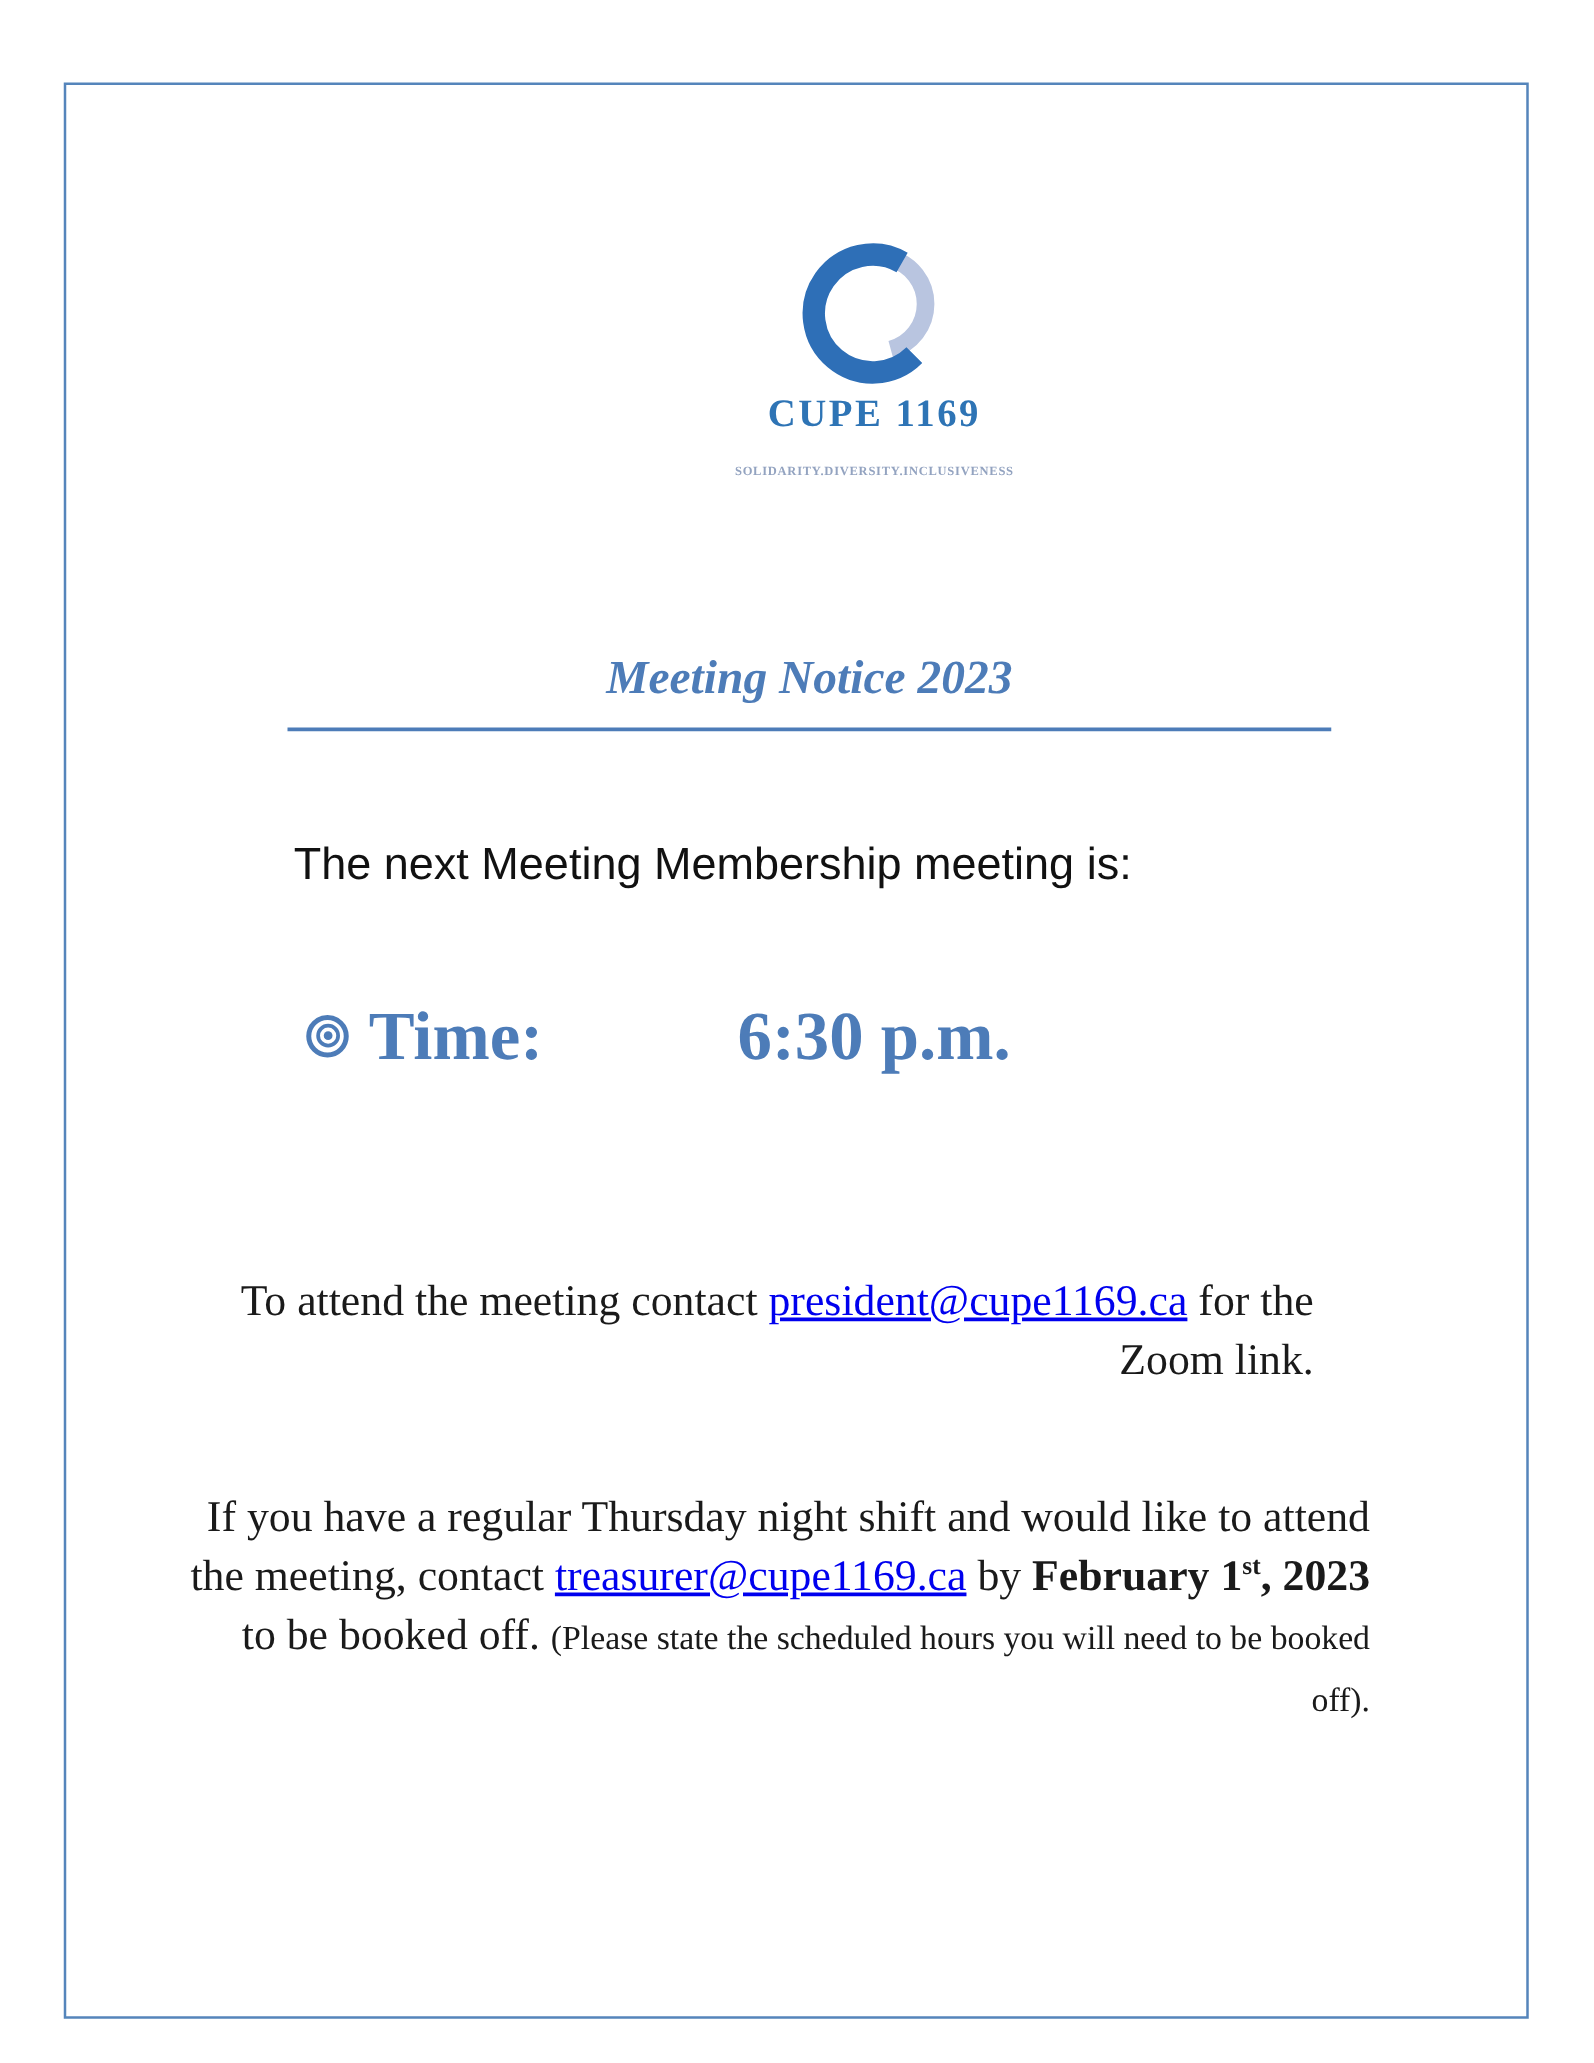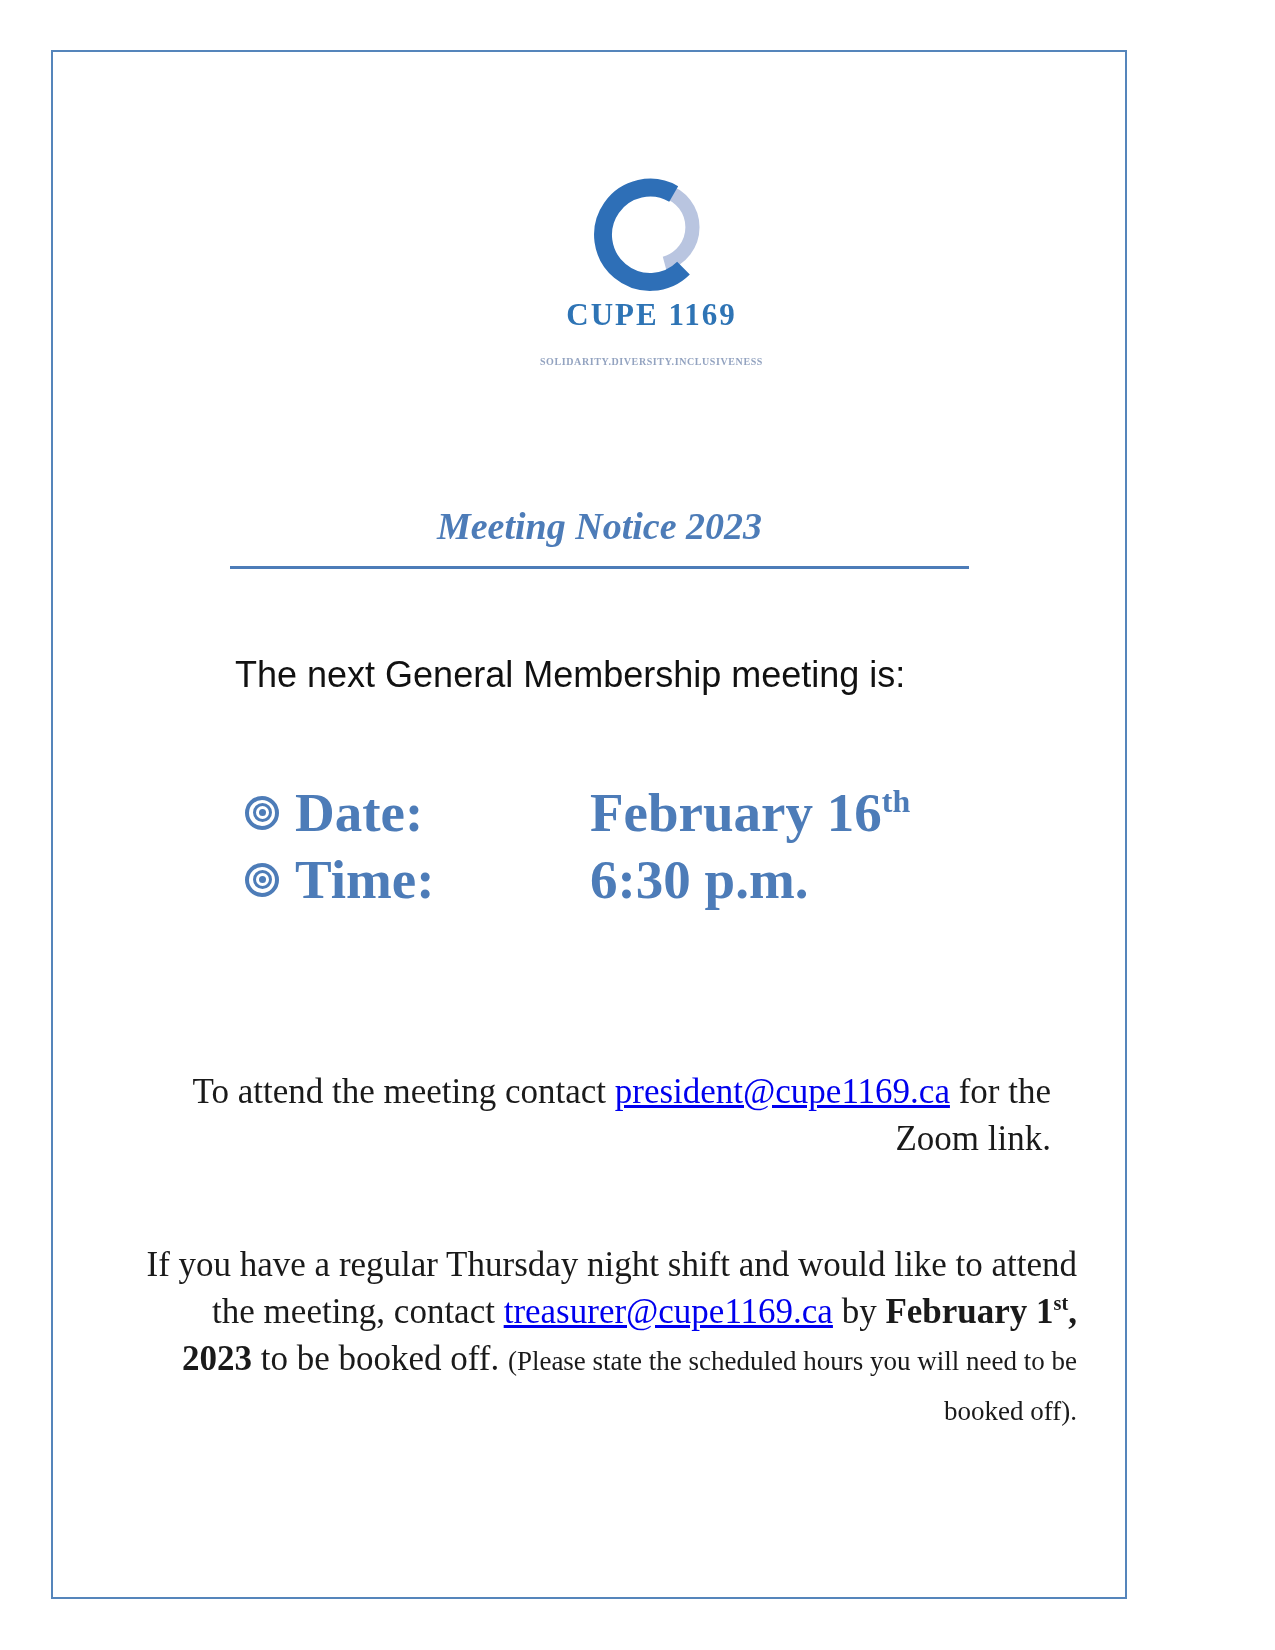--- a/index.html
+++ b/index.html
@@ -1,21 +1,21 @@
 <!DOCTYPE html>
 <html><head>
 <meta charset="utf-8">
 <style>
   html,body { margin:0; padding:0; background:#ffffff; }
   .page {
     position:relative; width:1275px; height:1650px; background:#ffffff;
     font-family:"Liberation Serif", serif; overflow:hidden;
   }
   .frame {
-    position:absolute; left:51px; top:50px; width:1076px; height:1549px;
+    position:absolute; left:51px; top:66px; width:1172px; height:1549px;
     border:2px solid #5585bb; box-sizing:border-box;
     padding:0 48px 0 93px;
   }
   
   .logo { margin-top:113px; text-align:center; transform:translateX(40px); }
   .logo svg { display:block; margin:0 auto; width:132px; height:132px; }
   .logo-name {
     font-family:"Liberation Serif", serif; font-weight:600; font-size:31px;
     letter-spacing:2px; color:#2e74b5; line-height:36px;
   }
@@ -80,35 +80,24 @@
       <svg viewBox="0 0 140 140" aria-hidden="true">
         <path d="M 83.4 27.4 A 40 40 0 0 1 83.4 104.6" fill="none" stroke="#b9c5e0" stroke-width="15"></path>
         <path d="M 93 30.7 A 50 50 0 1 0 103.4 109.4" fill="none" stroke="#2e6fb7" stroke-width="19"></path>
       </svg>
       <div class="logo-name">CUPE 1169</div>
       <div class="logo-tagline">SOLIDARITY.DIVERSITY.INCLUSIVENESS</div>
     </div>
 
     <div class="title-wrap"><span class="title">Meeting Notice 2023</span></div>
 
-    <p class="intro">The next General Membership meeting is:</p>
+    <p class="intro">The next Meeting Membership meeting is:</p>
 
     <div class="details">
 
-      <div class="drow">
-        <span class="bullet-cell">
-            <span class="bullet">
-              <span class="b-in">
-                <span class="b-dot"></span>
-              </span>
-            </span>
-          </span>
-        <span class="dlabel">Date:</span>
-        <span class="dvalue"><span>February 16</span><sup>th</sup></span>
-      </div>
 
       <div class="drow">
         <span class="bullet-cell">
             <span class="bullet">
               <span class="b-in">
                 <span class="b-dot"></span>
               </span>
             </span>
           </span>
         <span class="dlabel">Time:</span>

